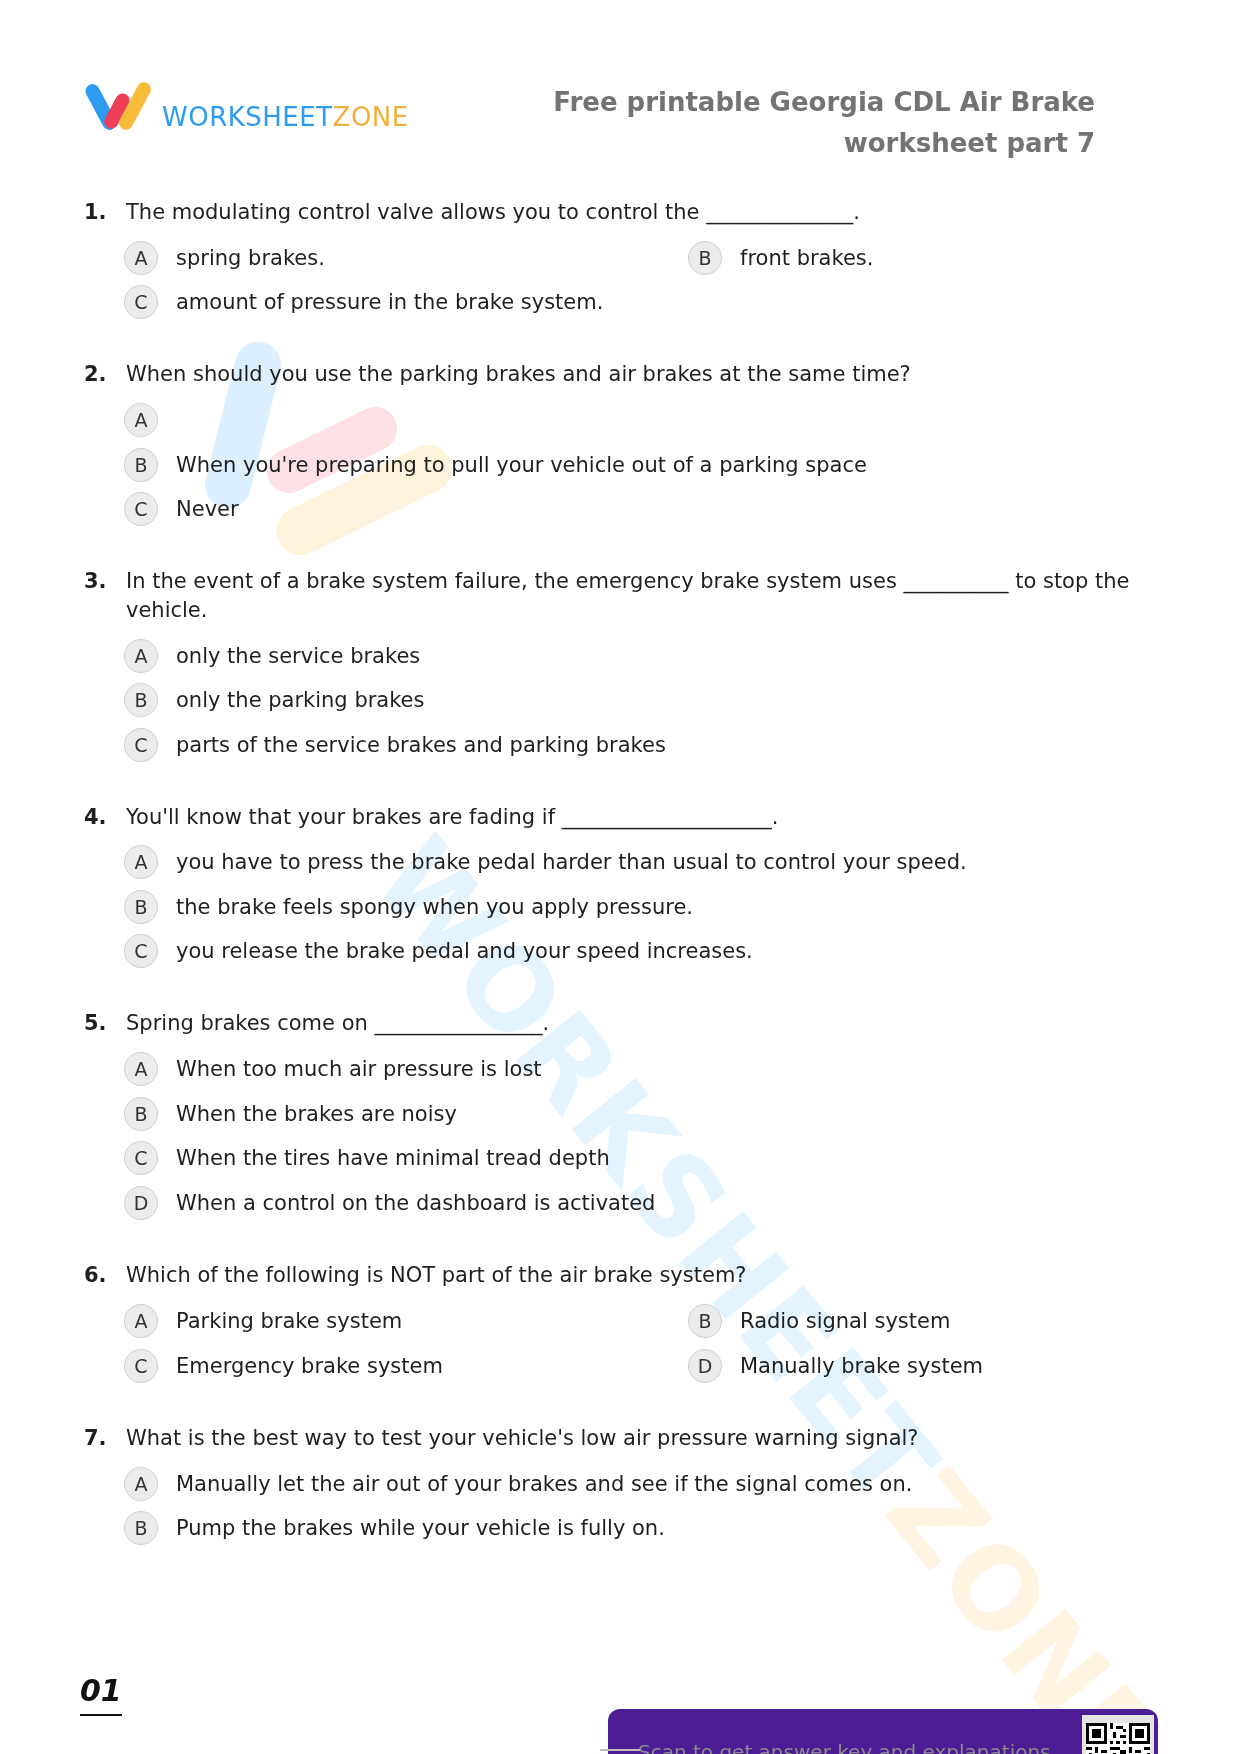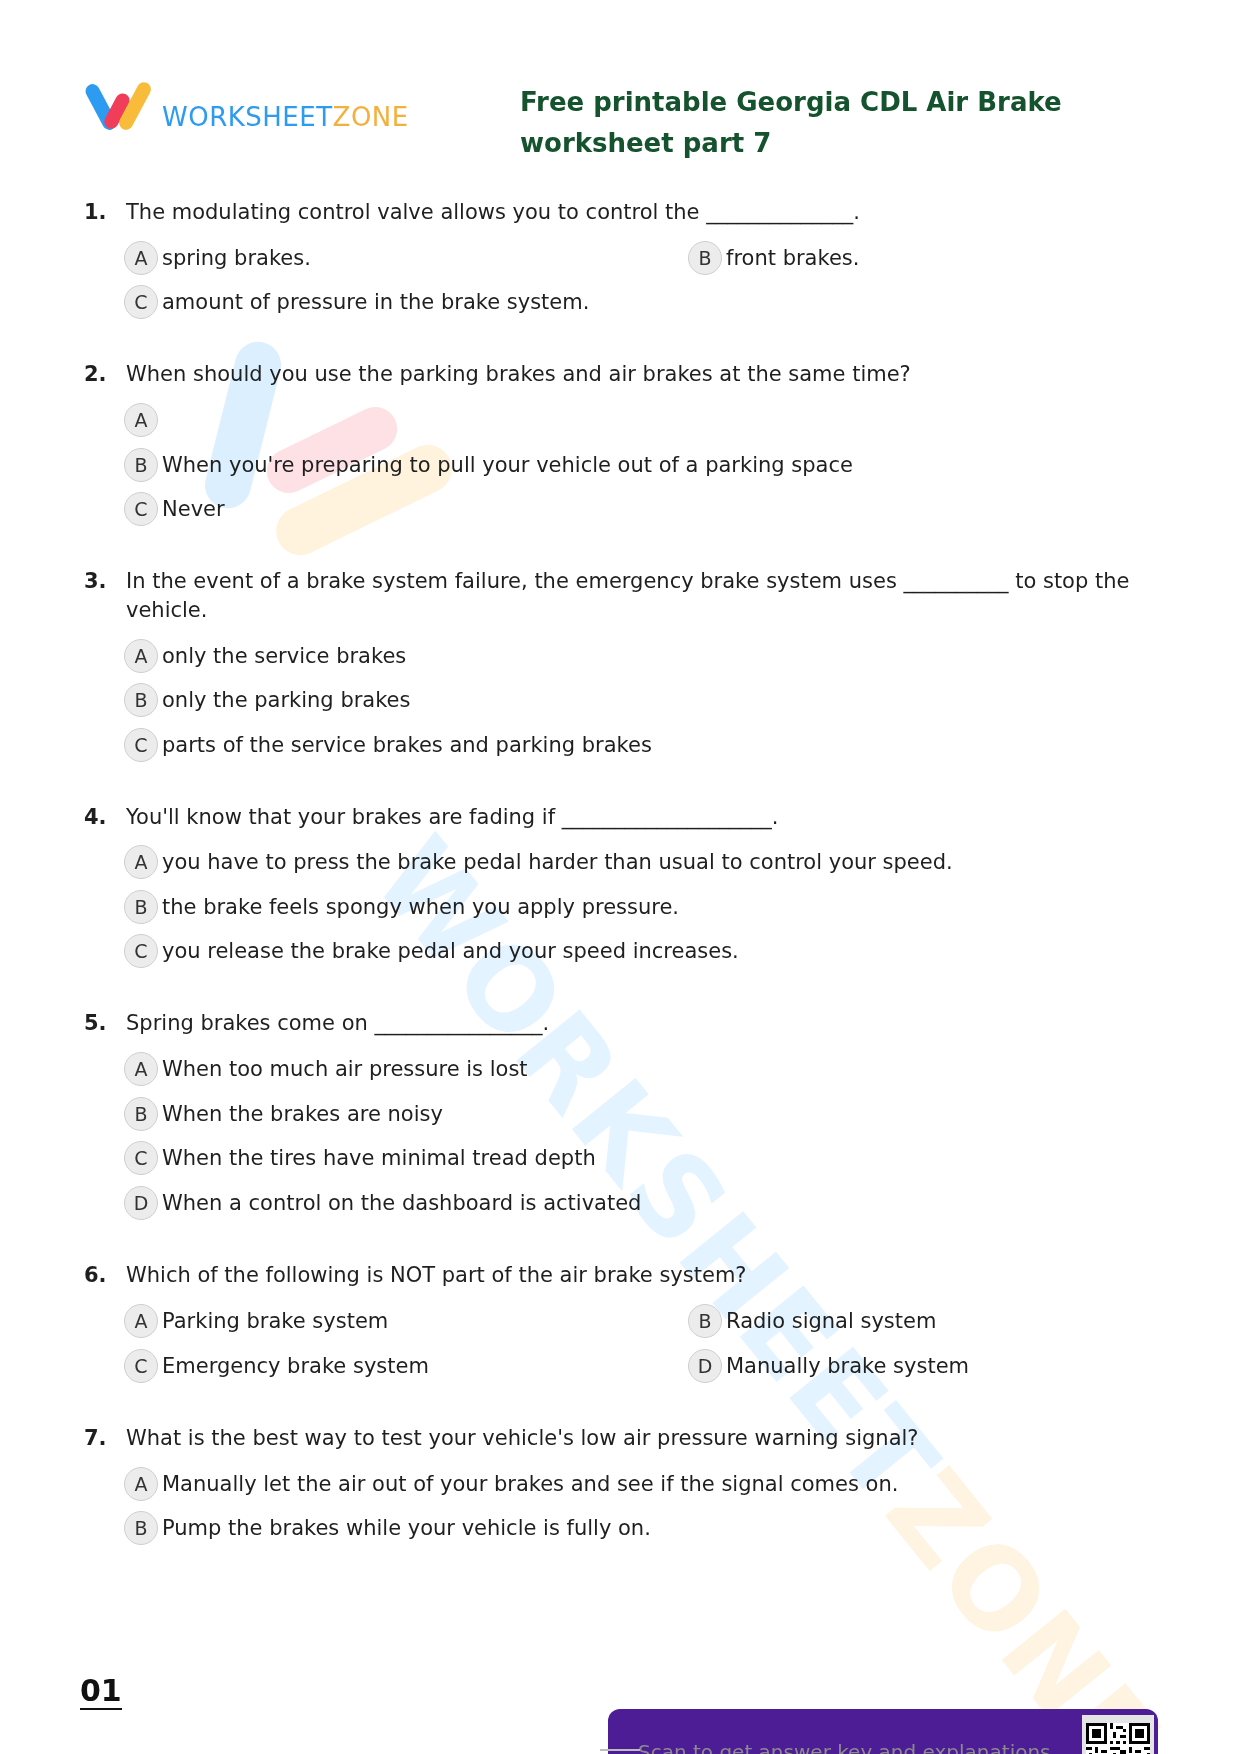--- a/index.html
+++ b/index.html
@@ -20,33 +20,33 @@
   .logo { position: absolute; left: 84px; top: 80px; display: flex; align-items: flex-end; }
   .logo-mark { position: relative; width: 68px; height: 52px; }
   .lm { position: absolute; border-radius: 8px; width: 14px; }
   .lm.b { left: 10px; top: 2px; height: 50px; background: #2d9cf0; transform: rotate(-28deg); }
   .lm.r { left: 26px; top: 12px; height: 38px; background: #ef3d5a; transform: rotate(28deg); }
   .lm.y { left: 44px; top: 0px; height: 52px; background: #f9bb3a; transform: rotate(28deg); }
   .logo-text { margin-left: 10px; font-family: "DejaVu Sans", sans-serif; font-size: 26px; letter-spacing: 0.5px; }
   .logo-text .t1 { color: #2d9cf0; }
   .logo-text .t2 { color: #f4b03c; }
 
-  .title { position: absolute; left: 520px; top: 82px; width: 575px; text-align: left; font-family: "DejaVu Sans", sans-serif; font-weight: bold; font-size: 26px; line-height: 41px; color: #14532d; }
+  .title { position: absolute; left: 520px; top: 82px; width: 575px; text-align: right; font-family: "DejaVu Sans", sans-serif; font-weight: bold; font-size: 26px; line-height: 41px; color: #737373; }
 
   
   .q { position: absolute; left: 84px; width: 1080px; }
   .q-head { display: flex; font-size: 21px; line-height: 29px; }
   .q-num { width: 42px; font-weight: bold; flex: none; }
   .q-text { flex: 1; }
   .opt { position: absolute; display: flex; align-items: center; height: 36px; }
   .badge { width: 34px; height: 34px; border-radius: 50%; background: #ececec; border: 1px solid #cfcfcf; display: flex; align-items: center; justify-content: center; font-size: 19px; color: #333; flex: none; }
-  .opt-text { margin-left: 4px; font-size: 21px; color: #1f1f1f; white-space: nowrap; }
-
-  
-  .page-no { position: absolute; left: 80px; top: 1676px; font-family: "DejaVu Sans", sans-serif; font-weight: bold; font-size: 30px; color: #111; border-bottom: 2px solid #111; line-height: 30px; padding-bottom: 2px; }
+  .opt-text { margin-left: 18px; font-size: 21px; color: #1f1f1f; white-space: nowrap; }
+
+  
+  .page-no { position: absolute; left: 80px; top: 1676px; font-family: "DejaVu Sans", sans-serif; font-weight: bold; font-size: 30px; color: #111; border-bottom: 2px solid #111; line-height: 30px; padding-bottom: 8px; font-style: italic; }
   .scan-box { position: absolute; left: 608px; top: 1709px; width: 550px; height: 92px; background: #4c1d95; border-radius: 12px; }
   .scan-text { position: absolute; left: 30px; top: 31px; font-size: 20px; color: #8c8c8c; white-space: nowrap; }
   .qr-wrap { position: absolute; left: 474px; top: 6px; width: 72px; height: 80px; background: #e4e4e4; display: flex; align-items: center; justify-content: center; }
   .bottom-line { position: absolute; left: 600px; top: 1749px; width: 40px; height: 2px; background: #bdbdbd; }
 </style>
 </head>
 <body>
 
 <div class="wm-logo">
   <div class="wm-bar blue"></div>

